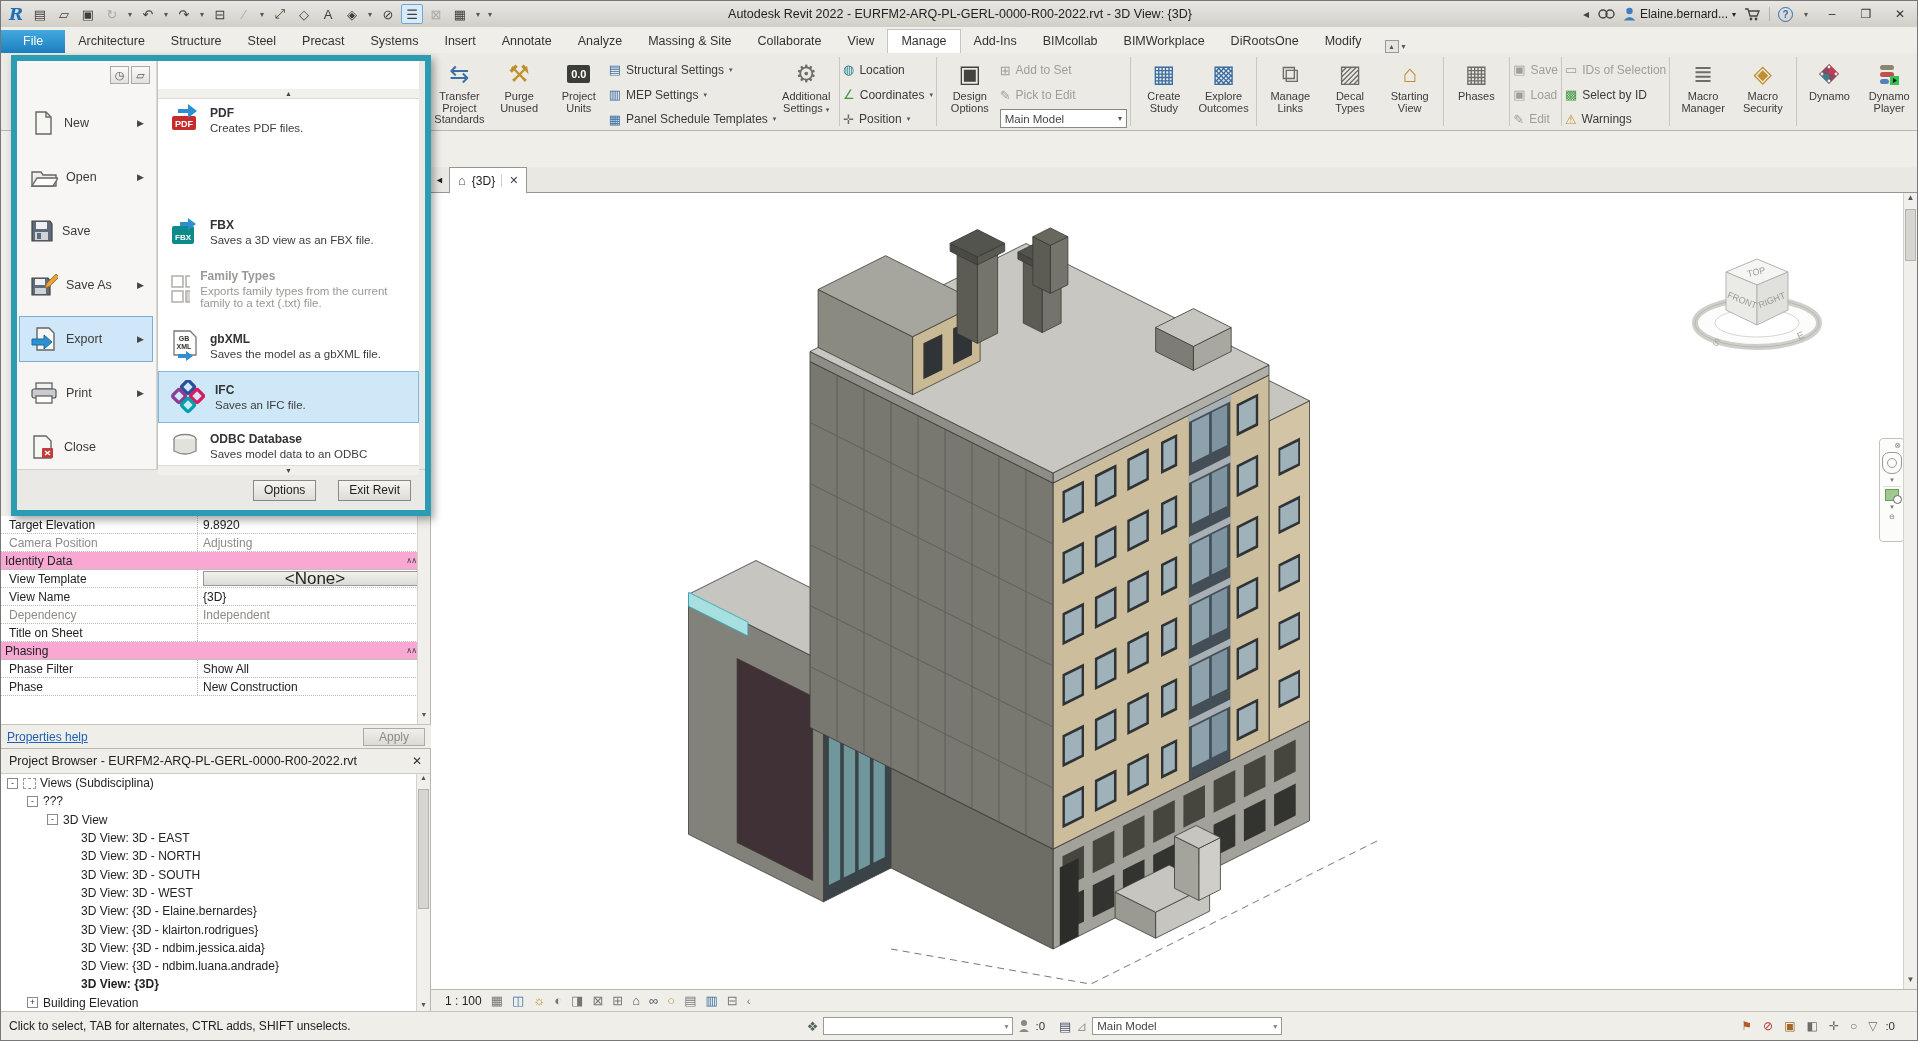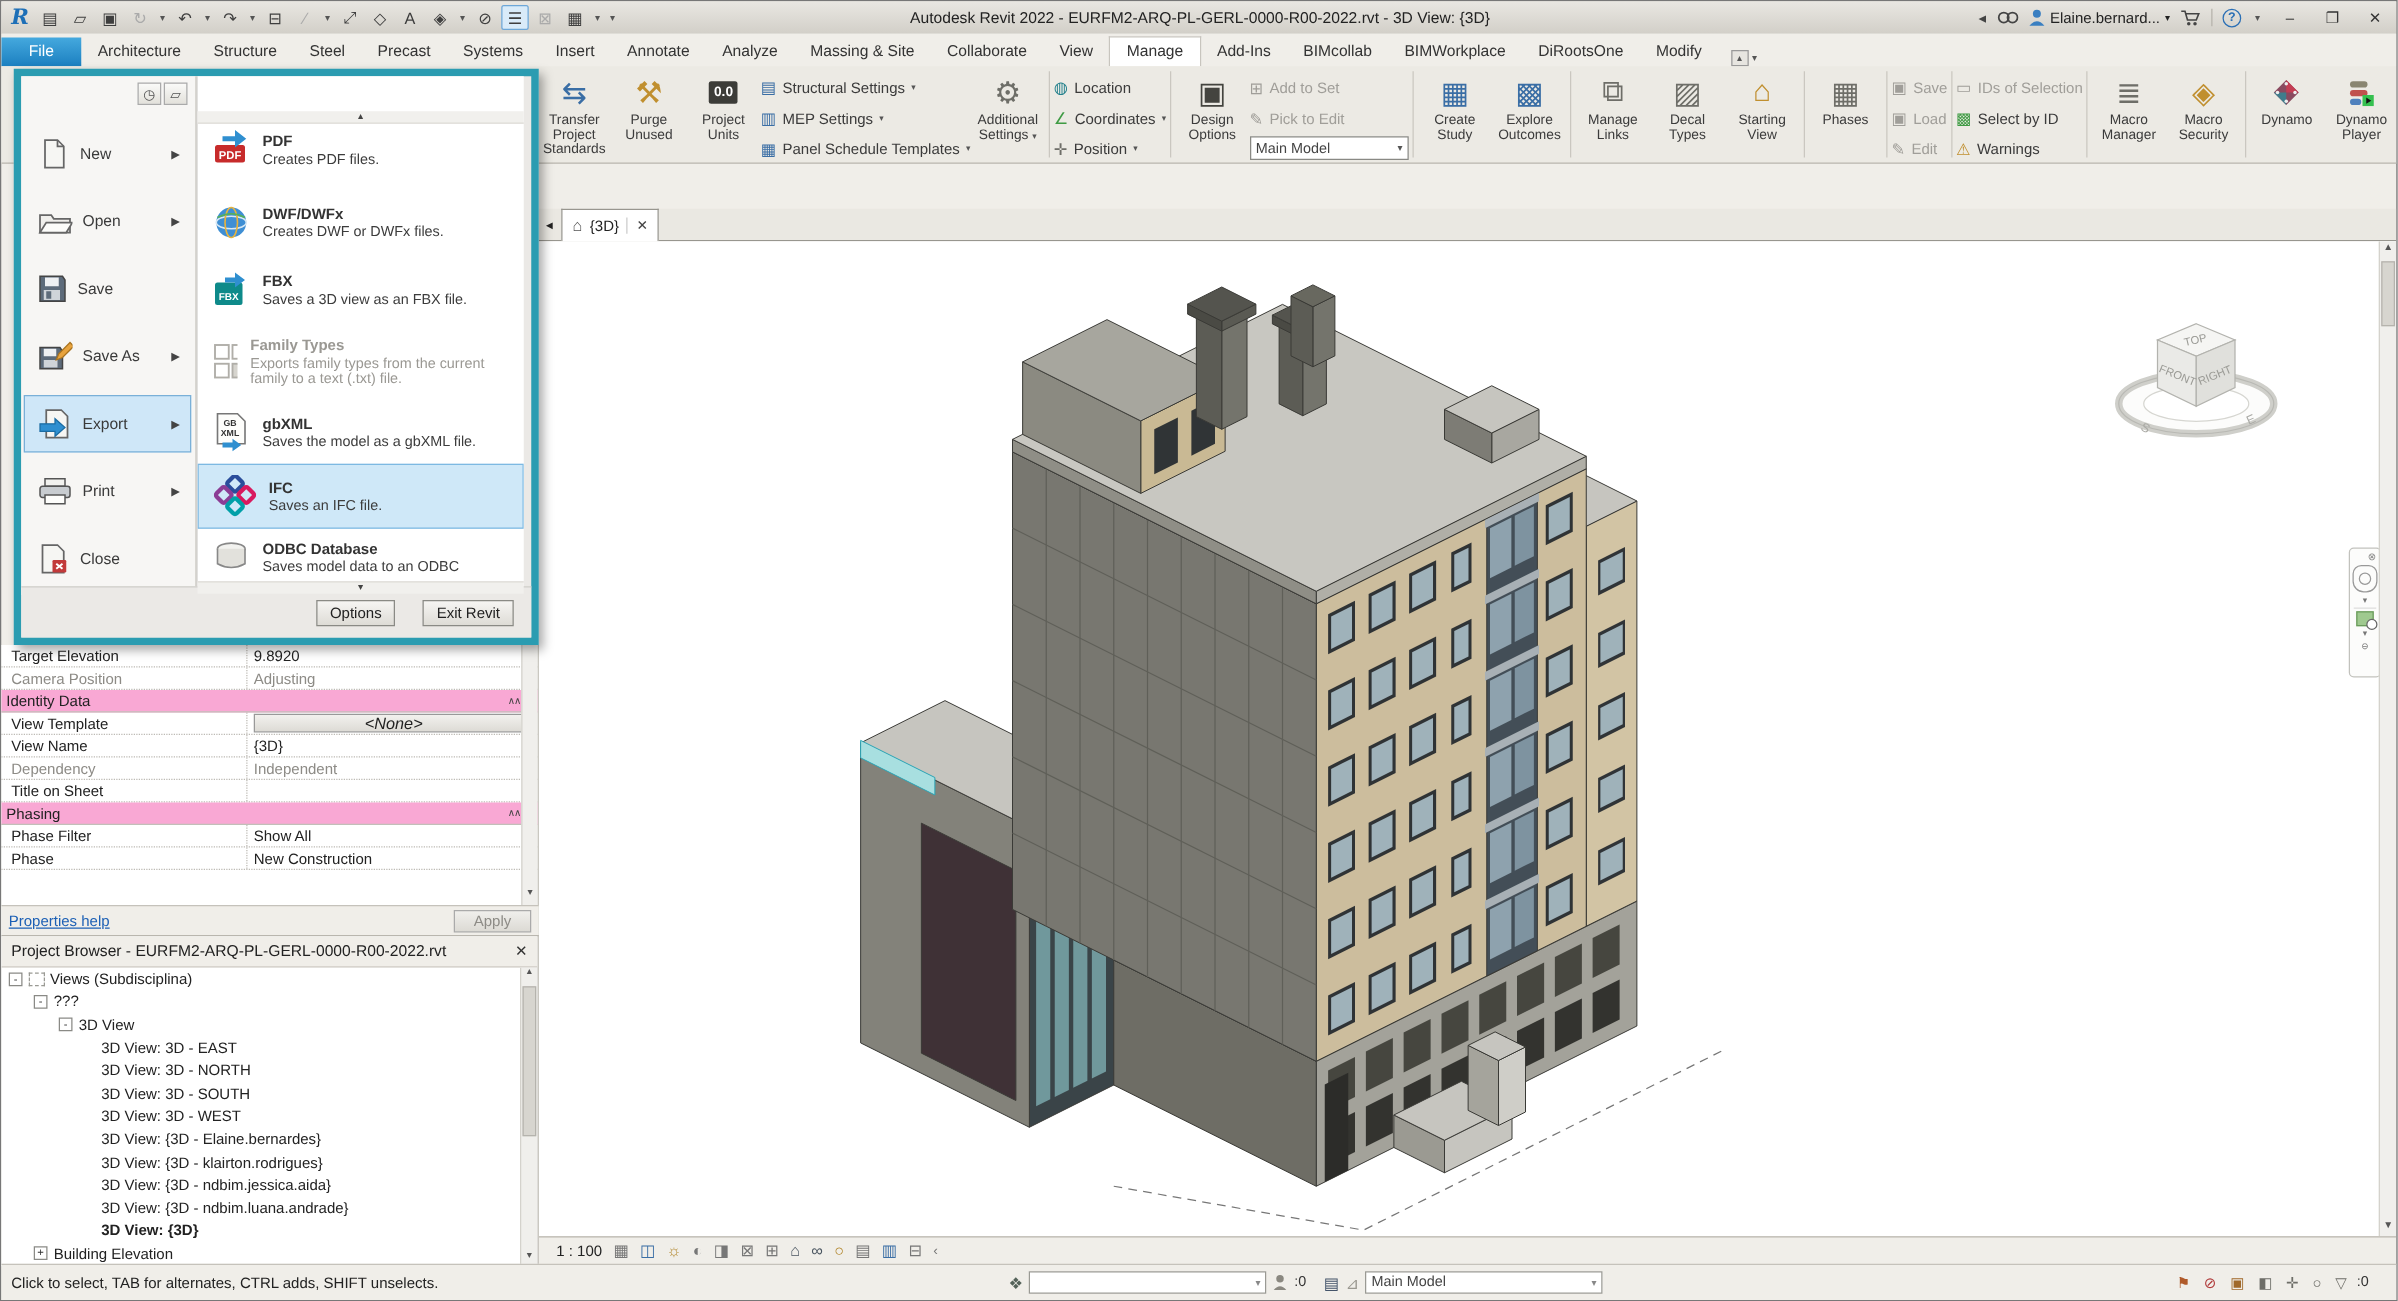--- a/index.html
+++ b/index.html
@@ -83,21 +83,21 @@
   
   .props { position:absolute; left:0; top:515px; width:430px; height:232px; background:#fff; border-right:1px solid #b9b6ae; font-size:12px; }
   .prow { display:flex; height:18px; align-items:center; border-bottom:1px dotted #bdbab4; }
   .prow .pl { width:196px; padding-left:8px; color:#222; }
   .prow .pv { flex:1; padding-left:5px; border-left:1px dotted #bdbab4; height:100%; display:flex; align-items:center; color:#222; }
   .prow .pv.muted, .prow .pl.muted { color:#8d8b86; }
   .psection { display:flex; height:18px; align-items:center; background:#f9a8d4; border-bottom:1px solid #c2bfb9;
               padding-left:4px; color:#222; }
   .psection .chev { margin-left:auto; margin-right:14px; font-size:8px; letter-spacing:-1px; color:#444; }
   .vtbtn { margin:1px 3px 1px 0; flex:1; height:15px; background:linear-gradient(#f2f1ee,#dddbd5); border:1px solid #999;
-           display:flex; align-items:center; justify-content:center; font-size:13px;font-style:italic; }
+           display:flex; align-items:center; justify-content:center; font-size:17px; }
   .props-scroll { position:absolute; right:0; top:0; width:13px; height:208px; background:#f0efec; border-left:1px solid #d4d2cc; }
   .props-scroll .arr { position:absolute; bottom:0; left:0; width:12px; height:13px; text-align:center; font-size:7px; color:#555; }
   .helpbar { position:absolute; left:0; bottom:0; width:430px; height:24px; background:#f0eee9; border-top:1px solid #c5c2bb;
              display:flex; align-items:center; padding:0 6px; }
   .helplink { color:#1d60b5; text-decoration:underline; font-size:12px; }
   .applybtn { margin-left:auto; width:62px; height:18px; background:linear-gradient(#f0efec,#dcdad4); border:1px solid #aaa;
               color:#8d8b86; font-size:12px; display:flex; align-items:center; justify-content:center; }
 
   
   .browser { position:absolute; left:0; top:747px; width:430px; height:265px; background:#fff; border-right:1px solid #b9b6ae;
@@ -865,32 +865,20 @@
           <svg width="30" height="32">
               <rect x="2" y="12" width="24" height="14" rx="2" fill="#c72b2b"></rect>
               <text x="14" y="23" font-size="9" font-weight="bold" fill="#fff" text-anchor="middle" font-family="Liberation Sans">PDF</text>
               <path d="M8 8 h10 v-5 l9 7 -9 7 v-5 h-10 Z" fill="#2f8fd0" transform="translate(0,-3)"></path>
             </svg>
           <span class="txt">
               <div class="t1">PDF</div>
               <div class="t2">Creates PDF files.</div>
             </span>
         </div>
-        <div class="fm-opt" style="top:52px;height:54px">
-          <svg width="30" height="30">
-              <circle cx="15" cy="15" r="12" fill="#3f8fd4"></circle>
-              <ellipse cx="15" cy="15" rx="12" ry="5" fill="none" stroke="#d8e8f4" stroke-width="1.3"></ellipse>
-              <ellipse cx="15" cy="15" rx="5" ry="12" fill="none" stroke="#e8b33d" stroke-width="1.3"></ellipse>
-              <path d="M4 11 q11 -6 22 0" fill="none" stroke="#57b05a" stroke-width="1.3"></path>
-            </svg>
-          <span class="txt">
-              <div class="t1">DWF/DWFx</div>
-              <div class="t2">Creates DWF or DWFx files.</div>
-            </span>
-        </div>
         <div class="fm-opt" style="top:106px;height:54px">
           <svg width="30" height="32">
               <rect x="2" y="10" width="22" height="18" rx="2" fill="#0e8a8a"></rect>
               <text x="13" y="24" font-size="8" font-weight="bold" fill="#fff" text-anchor="middle" font-family="Liberation Sans">FBX</text>
               <path d="M10 6 h8 v-4 l8 6 -8 6 v-4 h-8 Z" fill="#2f8fd0"></path>
             </svg>
           <span class="txt">
               <div class="t1">FBX</div>
               <div class="t2">Saves a 3D view as an FBX file.</div>
             </span>

